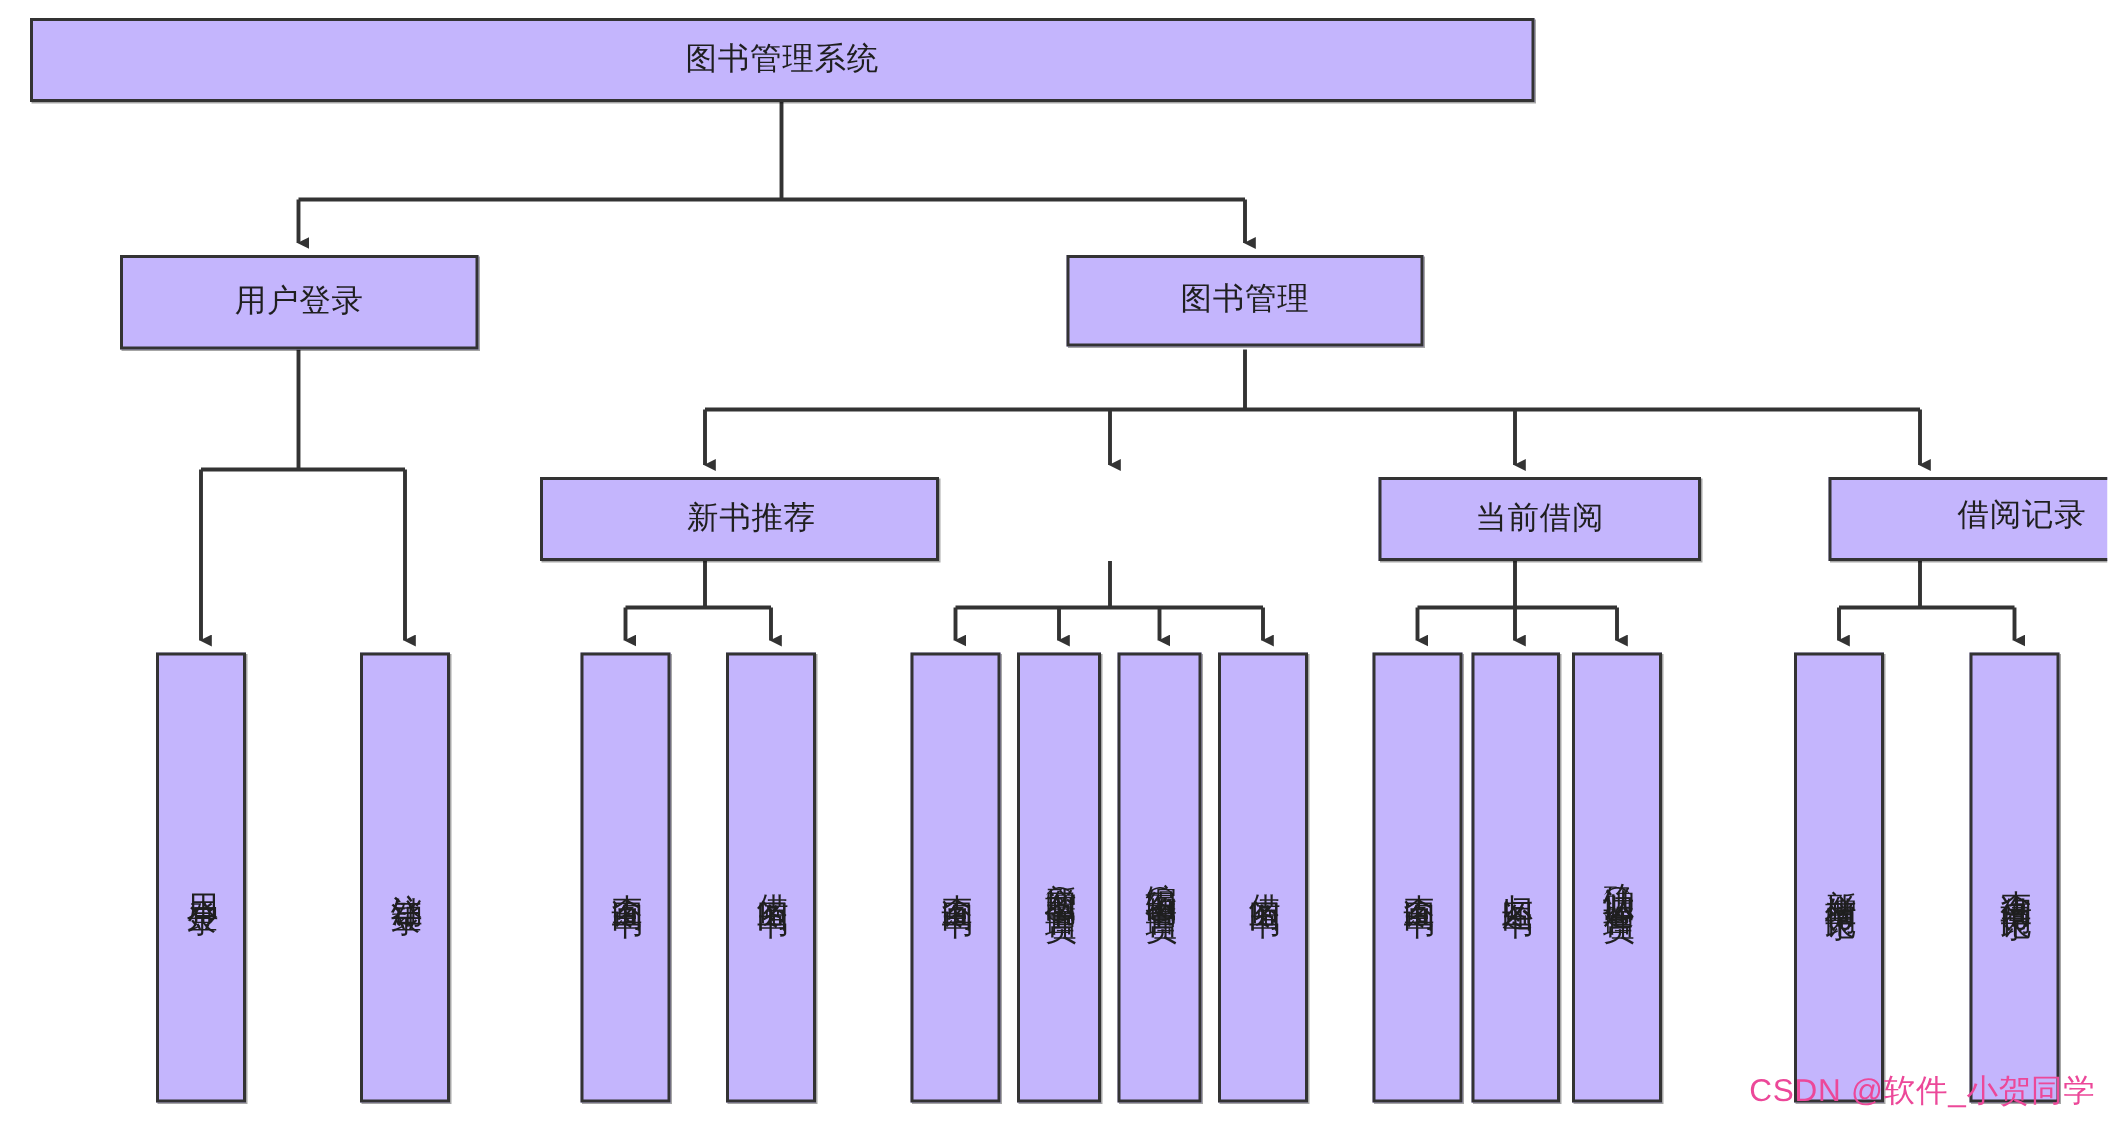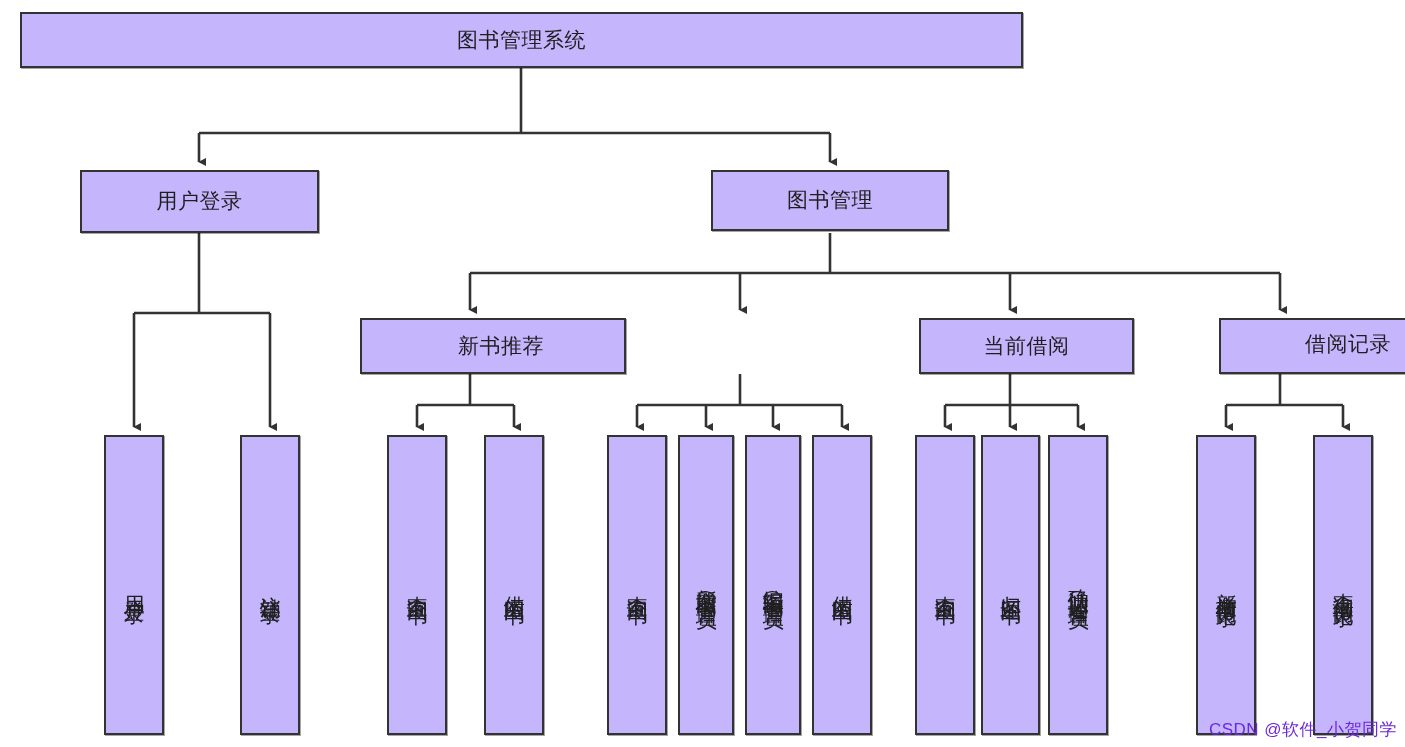--- a/index.html
+++ b/index.html
@@ -55,22 +55,22 @@
     text-orientation: upright;
     font-size: 21px;
     line-height: 1.45;
     letter-spacing: 3px;
     white-space: nowrap;
   }
   .watermark {
     position: absolute;
     right: 8px;
     bottom: 6px;
-    font-size: 17px;
-    color: #6d28d9;
+    font-size: 21px;
+    color: #ec4899;
     letter-spacing: 0.5px;
     white-space: nowrap;
     font-family: "Liberation Sans", "DejaVu Sans", sans-serif;
   }
 </style>
 </head>
 <body>
 
 <div id="canvas">
 

